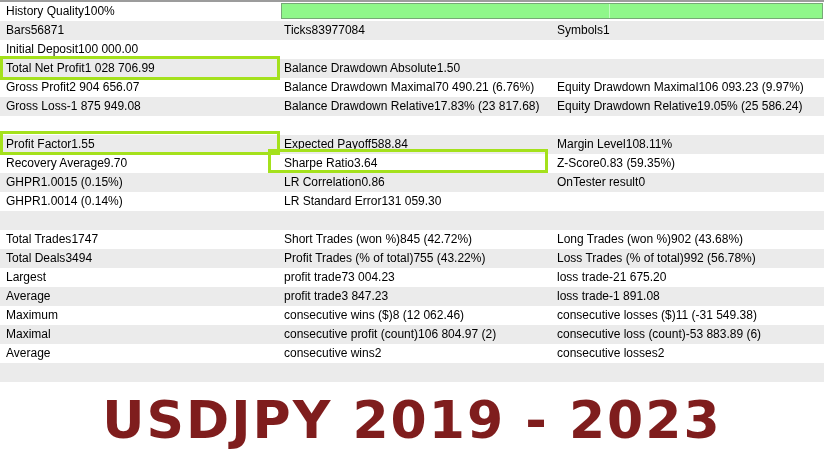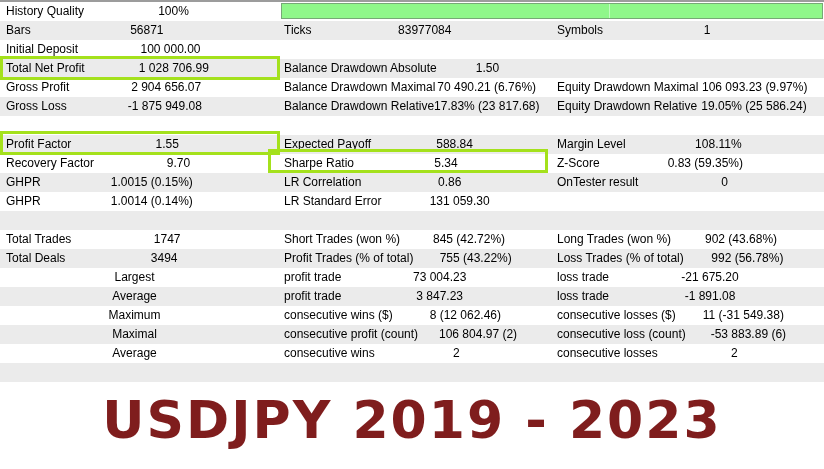--- a/index.html
+++ b/index.html
@@ -9,21 +9,21 @@
   }
   .top-border{position:absolute;left:0;top:0;width:824px;height:2px;background:#9c9c9c;}
   #rows{position:absolute;left:0;top:2px;width:824px;}
   .row{display:flex;height:19px;align-items:center;font-size:12px;line-height:19px;background:#ffffff;}
   .row.alt{background:#ebebeb;}
   .cell{display:flex;justify-content:space-between;box-sizing:border-box;height:19px;align-items:center;overflow:hidden;white-space:nowrap;}
   .c0{width:280px;padding:0 17px 0 6px;}
   .c1{width:268px;padding:0 10px 0 4px;}
   .c2{width:276px;padding:0 13px 0 9px;}
   .lbl{text-align:left;}
-  .val{text-align:center;flex:1;}
+  .val{text-align:left;flex:1;}
   .progress{
     position:absolute;left:281px;top:3px;width:542px;height:16px;
     box-sizing:border-box;border:1px solid #77a877;
   }
   .progress-seam{position:absolute;left:327px;top:0;bottom:0;width:1px;background:rgba(255,255,255,0.45);}
   .hl{position:absolute;box-sizing:border-box;border:3px solid #a4e11c;background:transparent;pointer-events:none;}
   .hl1{left:0;top:56px;width:280px;height:24px;}
   .hl2{left:0;top:131px;width:280px;height:24px;}
   .hl3{left:268px;top:149px;width:280px;height:24px;}
   .title{
@@ -141,26 +141,26 @@
           <span class="lbl">Expected Payoff</span>
           <span class="val">588.84</span>
         </div>
         <div class="cell c2">
           <span class="lbl">Margin Level</span>
           <span class="val">108.11%</span>
         </div>
       </div>
       <div class="row">
         <div class="cell c0">
-          <span class="lbl">Recovery Factor</span>
+          <span class="lbl">Recovery Average</span>
           <span class="val">9.70</span>
         </div>
         <div class="cell c1">
           <span class="lbl">Sharpe Ratio</span>
-          <span class="val">5.34</span>
+          <span class="val">3.64</span>
         </div>
         <div class="cell c2">
           <span class="lbl">Z-Score</span>
           <span class="val">0.83 (59.35%)</span>
         </div>
       </div>
       <div class="row alt">
         <div class="cell c0">
           <span class="lbl">GHPR</span>
           <span class="val">1.0015 (0.15%)</span>

